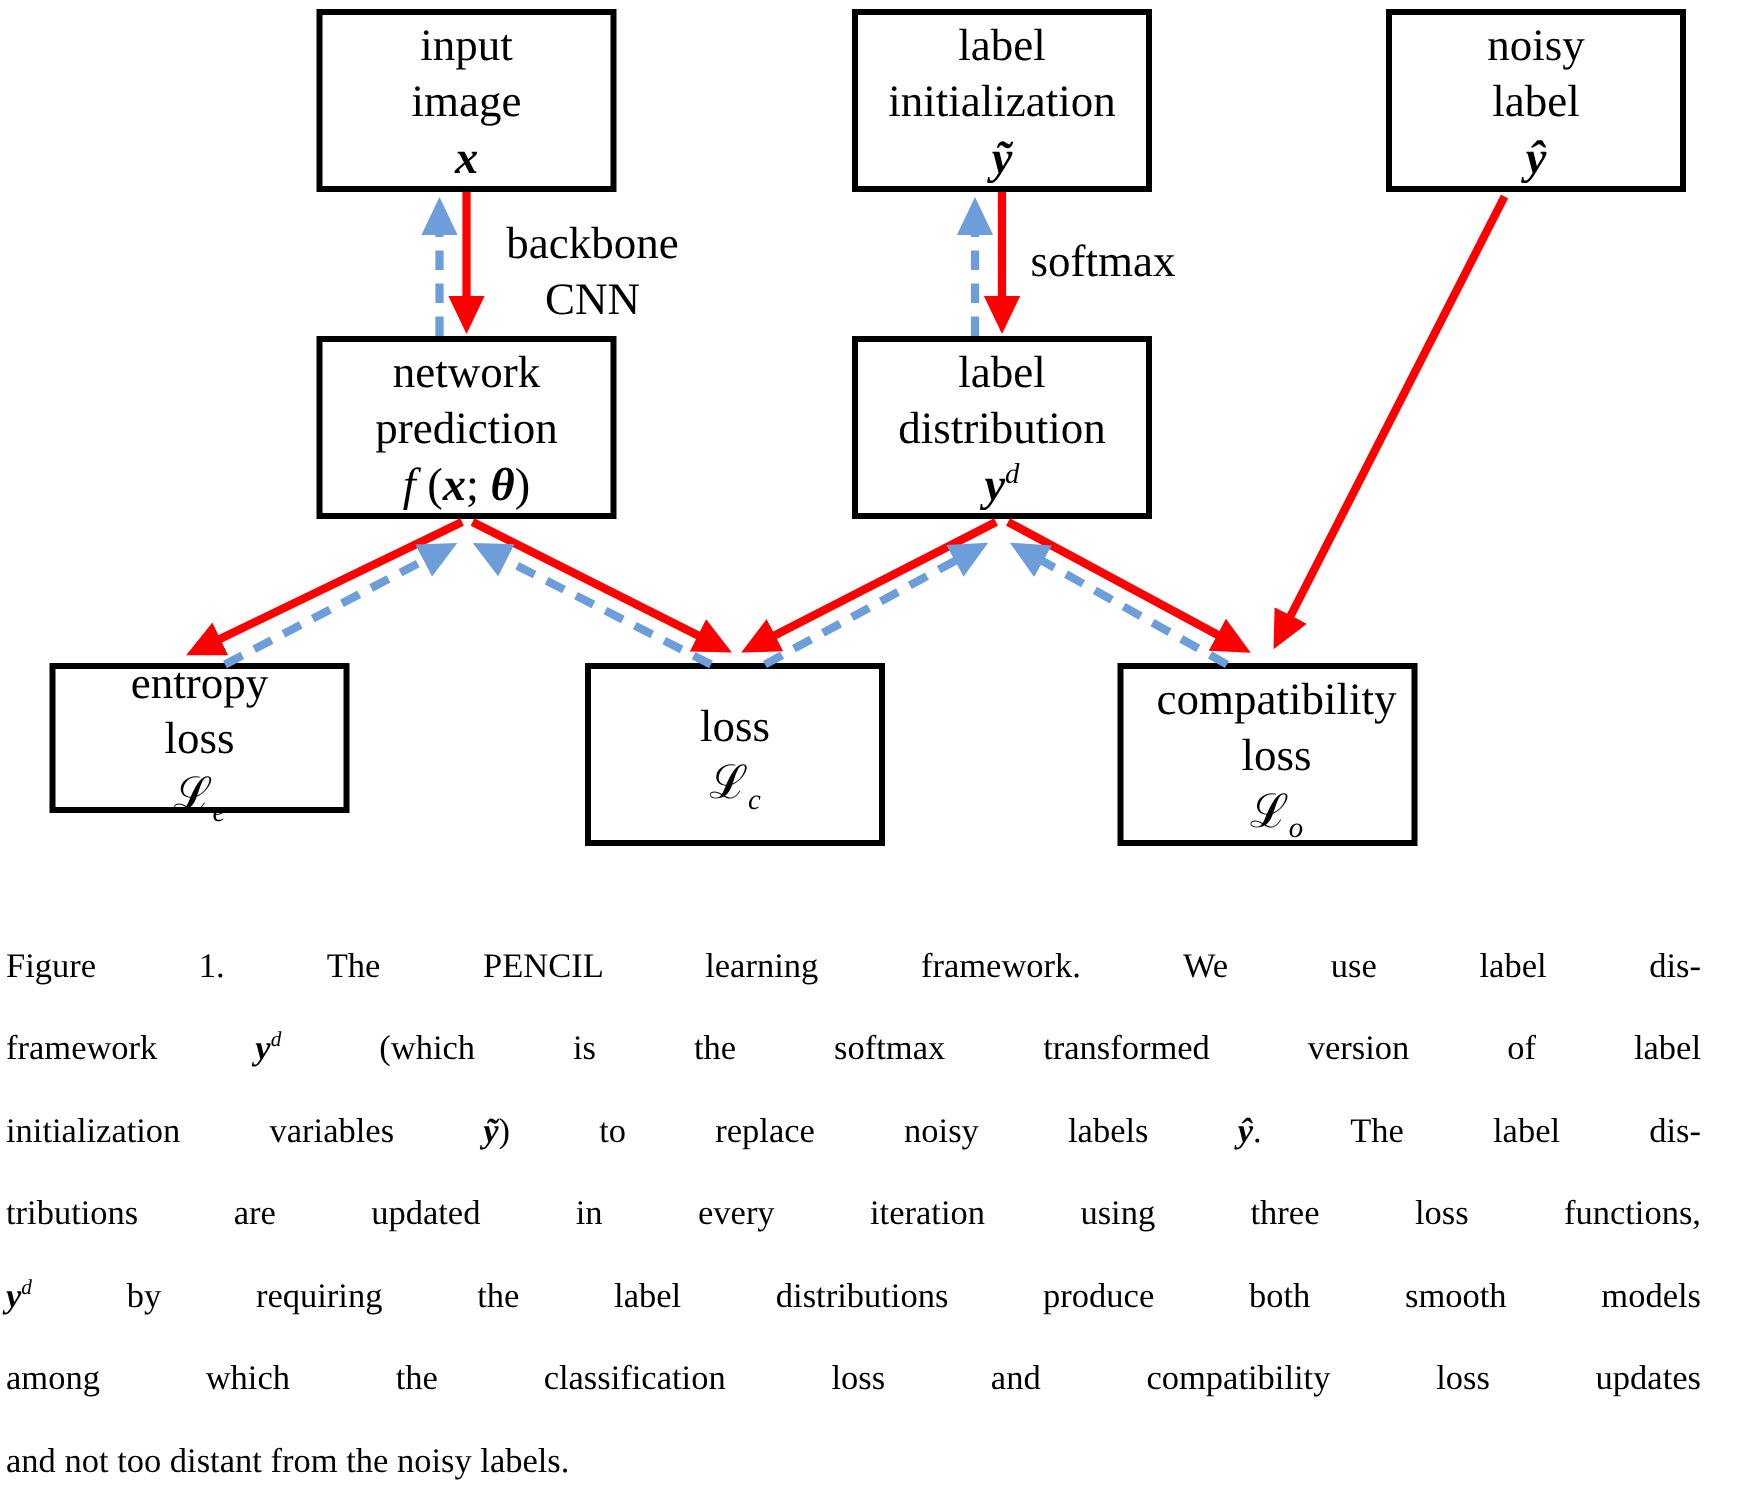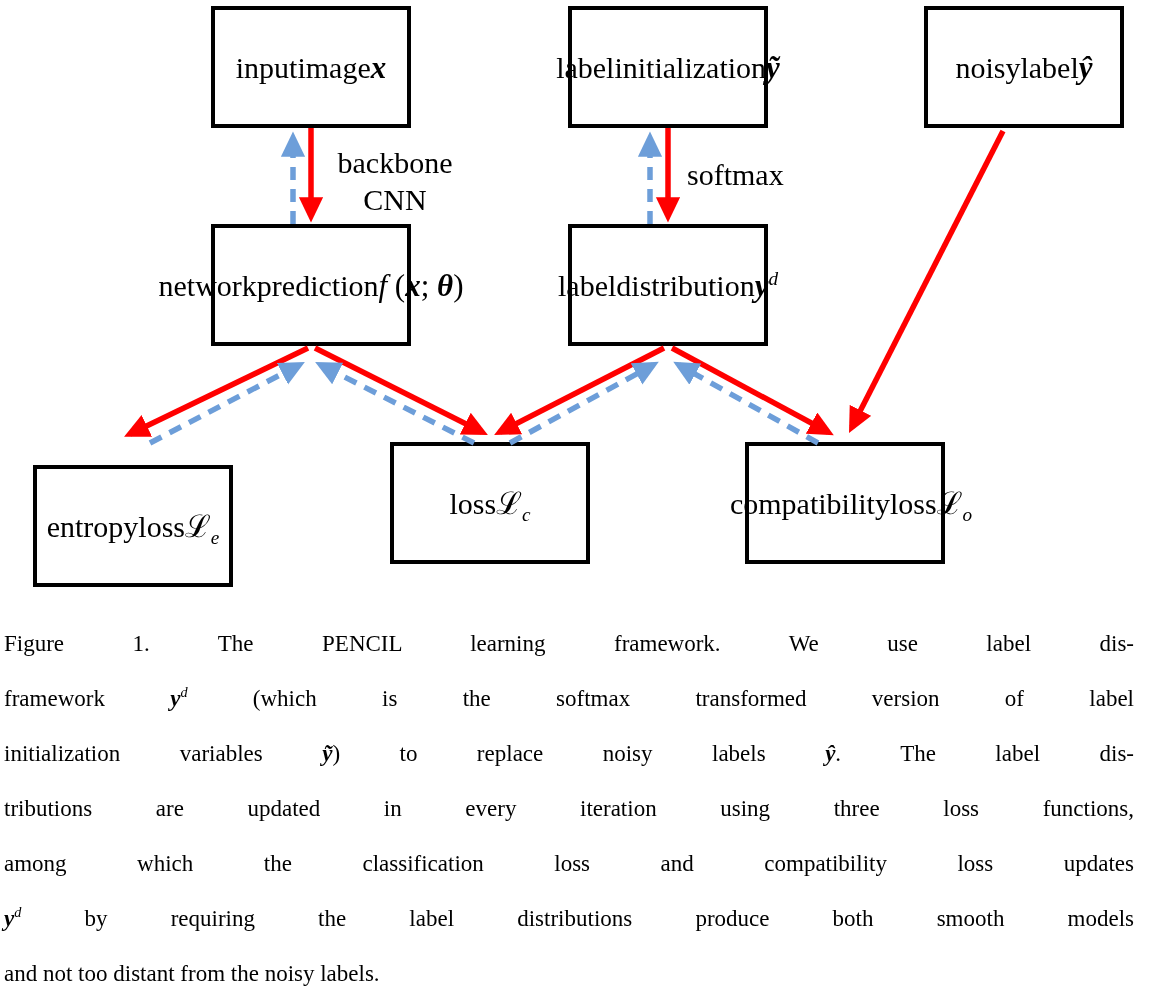--- a/index.html
+++ b/index.html
@@ -10,31 +10,31 @@
     --background:#ffffff;
   }
   *{margin:0;padding:0;box-sizing:border-box;}
   body{background:var(--background);font-family:"Liberation Serif","DejaVu Serif",serif;color:var(--text-color);}
   .stage{position:relative;width:1173px;height:1003px;background:var(--background);overflow:hidden;}
 
   
   .diagram{position:absolute;left:0;top:0;width:1173px;height:610px;}
   .box{
     position:absolute;border:4px solid var(--box-border);background:#fff;
-    display:flex;flex-direction:row;justify-content:center;align-items:center;
+    display:flex;flex-direction:column;justify-content:center;align-items:center;
     font-size:30px;line-height:37px;text-align:left;z-index:1;
   }
   .bline{white-space:nowrap;}
   .bmath{font-size:31px;}
   #b-input        {left:211px;top:6px;   width:200px;height:122px;}
   #b-init         {left:568px;top:6px;   width:200px;height:122px;}
   #b-noisy        {left:924px;top:6px;   width:200px;height:122px;}
   #b-pred         {left:211px;top:224px; width:200px;height:122px;}
   #b-dist         {left:568px;top:224px; width:200px;height:122px;}
-  #b-entropy      {left:33px; top:465px; width:200px;height:122px;}
+  #b-entropy      {left:33px; top:442px; width:200px;height:100px;}
   #b-class        {left:390px;top:442px; width:200px;height:122px;}
   #b-compat       {left:745px;top:442px; width:200px;height:122px;padding-left:12px;}
 
   .edge-label{position:absolute;font-size:30px;line-height:37px;z-index:2;}
   #lbl-backbone{left:330px;top:144px;width:130px;text-align:center;}
   #lbl-softmax {left:687px;top:156px;width:120px;text-align:left;}
 
   .arrows{position:absolute;left:0;top:0;z-index:3;pointer-events:none;}
   .ar{stroke:var(--arrow-red);stroke-width:5.5;fill:none;}
   .ab{stroke:var(--arrow-blue);stroke-width:5.5;fill:none;stroke-dasharray:13 9;}
@@ -133,18 +133,18 @@
       <line class="ab" x1="510" y1="443" x2="653" y2="365" marker-end="url(#mB)"></line>
       <line class="ab" x1="818" y1="443" x2="679" y2="365" marker-end="url(#mB)"></line>
     </svg>
   </div>
 
   <div class="caption">
     <div class="cap-line"><span class="sg-r">Figure 1. The PENCIL learning framework.  We use label dis-</span></div>
     <div class="cap-line"><span class="sg-r">framework </span><span class="sg-bi">y</span><span class="sg-supi">d</span><span class="sg-r"> (which is the softmax transformed version of label</span></div>
     <div class="cap-line"><span class="sg-r">initialization variables </span><span class="sg-bi">ỹ</span><span class="sg-r">) to replace noisy labels </span><span class="sg-bi">ŷ</span><span class="sg-r">. The label dis-</span></div>
     <div class="cap-line"><span class="sg-r">tributions are updated in every iteration using three loss functions,</span></div>
+    <div class="cap-line"><span class="sg-bi">y</span><span class="sg-supi">d</span><span class="sg-r"> by requiring the label distributions produce both smooth models</span></div>
     <div class="cap-line"><span class="sg-r">among which the classification loss and compatibility loss updates</span></div>
-    <div class="cap-line"><span class="sg-bi">y</span><span class="sg-supi">d</span><span class="sg-r"> by requiring the label distributions produce both smooth models</span></div>
     <div class="cap-line"><span class="sg-r">and not too distant from the noisy labels.</span></div>
   </div>
 
 </div>
 
 </body></html>

